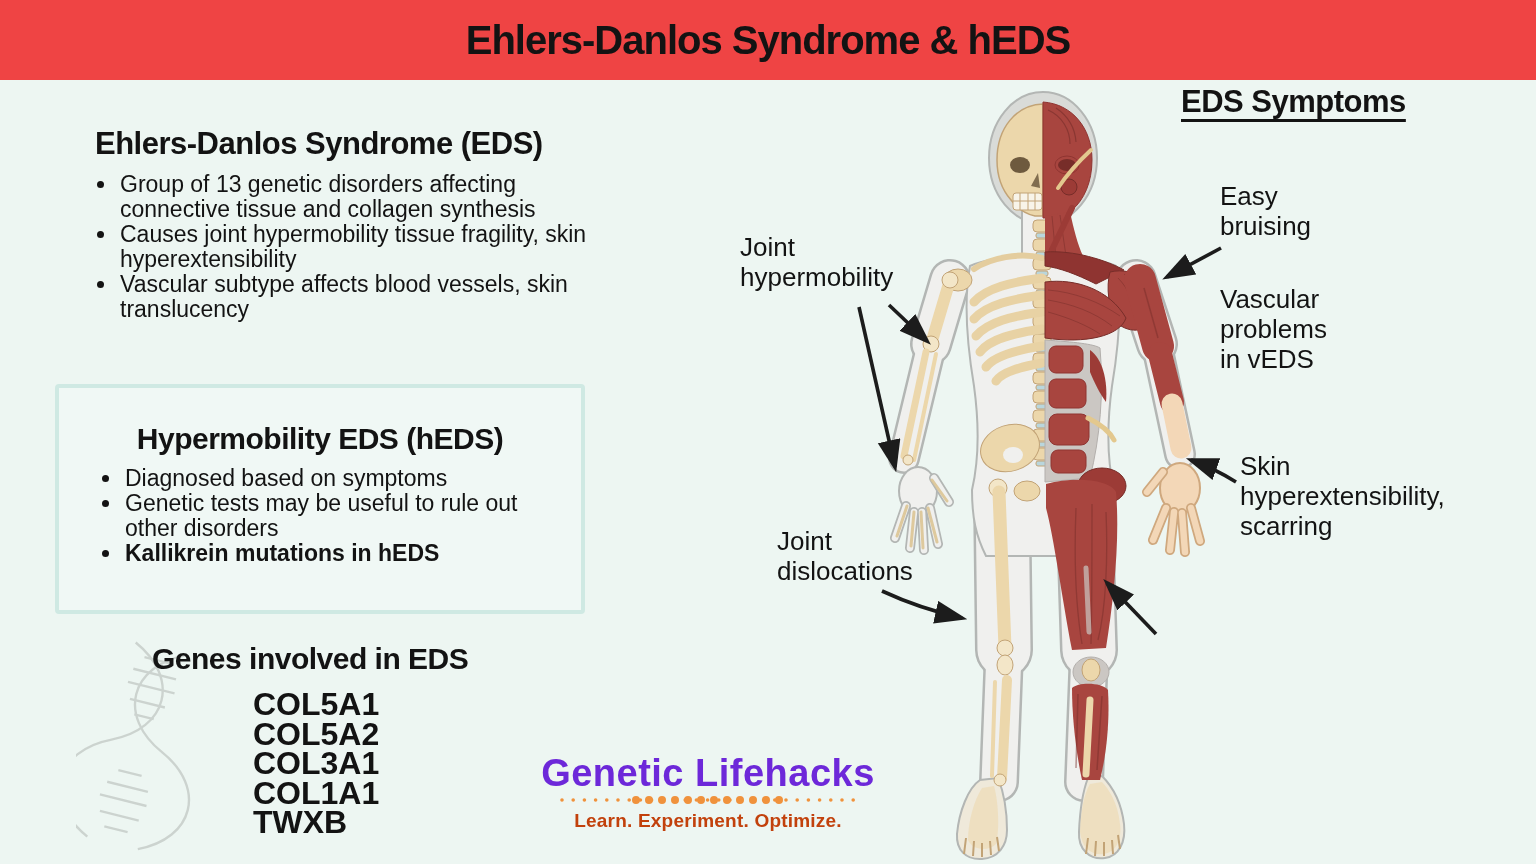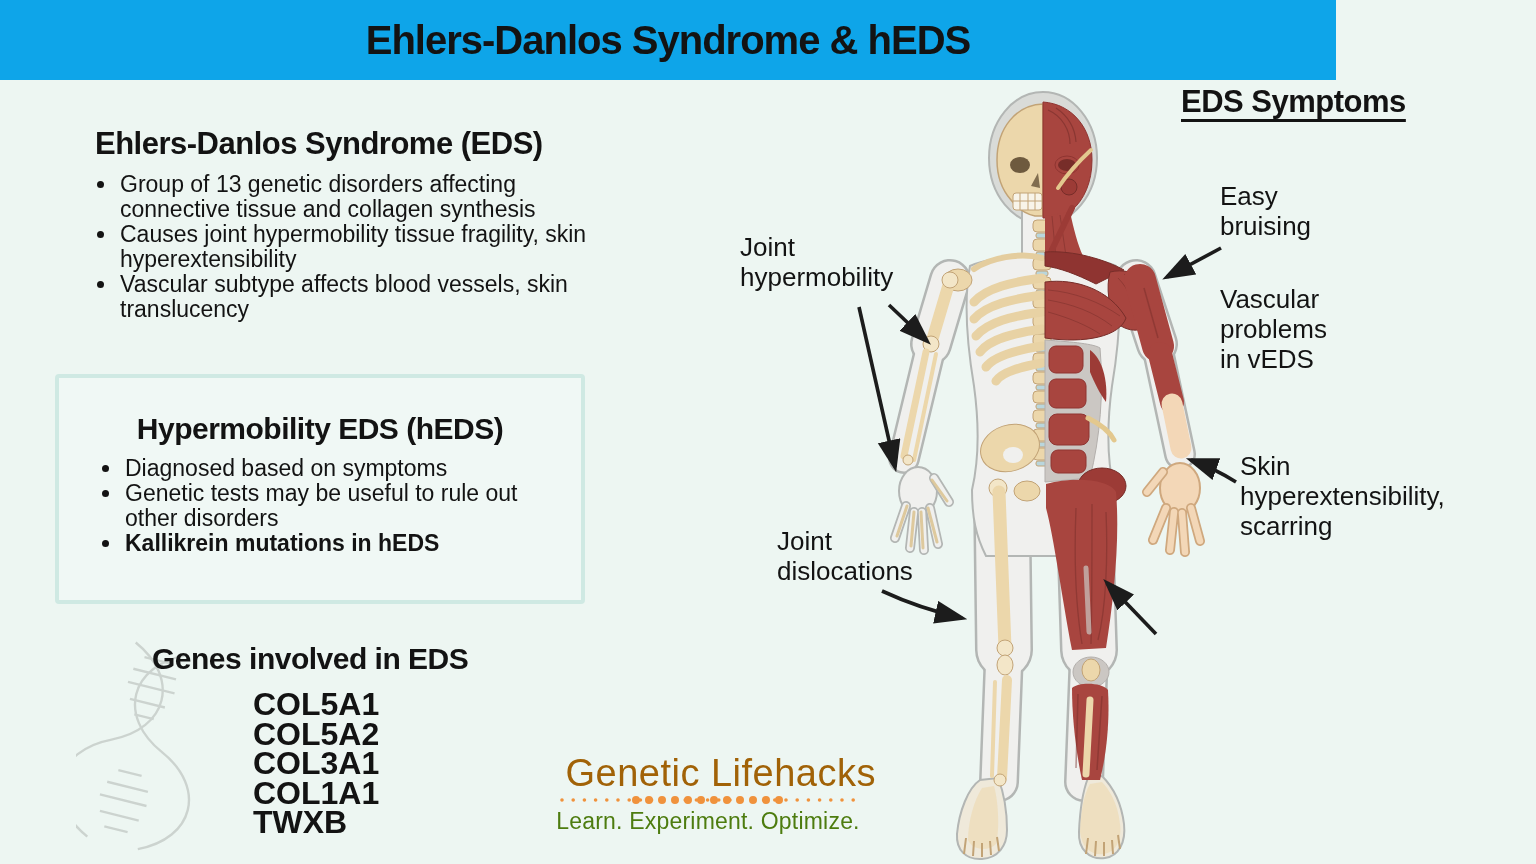--- a/index.html
+++ b/index.html
@@ -1,35 +1,35 @@
 <!DOCTYPE html>
 <html><head>
 <meta charset="utf-8">
 <style>
   html,body{margin:0;padding:0;}
   #stage{position:relative;width:1536px;height:864px;overflow:hidden;background:#edf6f2;
          font-family:"Liberation Sans", sans-serif;color:#131313;}
   .abs{position:absolute;}
-  .header{left:0;top:0;width:1336px;height:80px;background:#0ea5e9;display:flex;align-items:center;justify-content:center;}
+  .header{left:0;top:0;width:1536px;height:80px;background:#ef4444;display:flex;align-items:center;justify-content:center;}
   .title{font-size:40px;font-weight:bold;letter-spacing:-1px;}
   .h2{font-weight:bold;font-size:31px;letter-spacing:-0.5px;}
   ul.blist{margin:0;padding-left:32px;}
   ul.blist li{font-size:23px;line-height:25px;padding-left:2px;}
   .b{font-weight:bold;}
-  .heds-box{left:55px;top:374px;width:522px;height:222px;background:#f0f8f5;
+  .heds-box{left:55px;top:384px;width:522px;height:222px;background:#f0f8f5;
             border:4px solid #cfe9e3;border-radius:4px;}
   .heds-head{margin-top:34px;text-align:center;font-weight:bold;font-size:30px;letter-spacing:-0.5px;}
   .heds-box ul.blist{margin-top:10px;padding-left:64px;padding-right:20px;}
   .gene{font-size:32px;font-weight:bold;line-height:29.5px;}
   .ml{white-space:pre-line;font-size:26px;line-height:30px;}
   .sym-head{font-weight:bold;font-size:31px;letter-spacing:-0.5px;text-decoration:underline;
             text-decoration-thickness:3px;text-underline-offset:7px;}
   .logo{left:540px;top:754px;width:336px;text-align:center;}
-  .logo-name{font-size:38px;font-weight:normal;color:#a16207;letter-spacing:0.5px;line-height:38px;text-align:right;}
-  .logo-tag{font-size:23px;font-weight:normal;color:#4d7c0f;letter-spacing:0.2px;line-height:28px;}
+  .logo-name{font-size:38px;font-weight:bold;color:#6d28d9;letter-spacing:0.5px;line-height:38px;}
+  .logo-tag{font-size:19px;font-weight:bold;color:#c2410c;letter-spacing:0.2px;line-height:28px;}
   svg{display:block;}
 </style>
 </head>
 <body>
 <div id="stage">
 
 <div class="abs header">
   <div class="title">Ehlers-Danlos Syndrome &amp; hEDS</div>
 </div>
 

